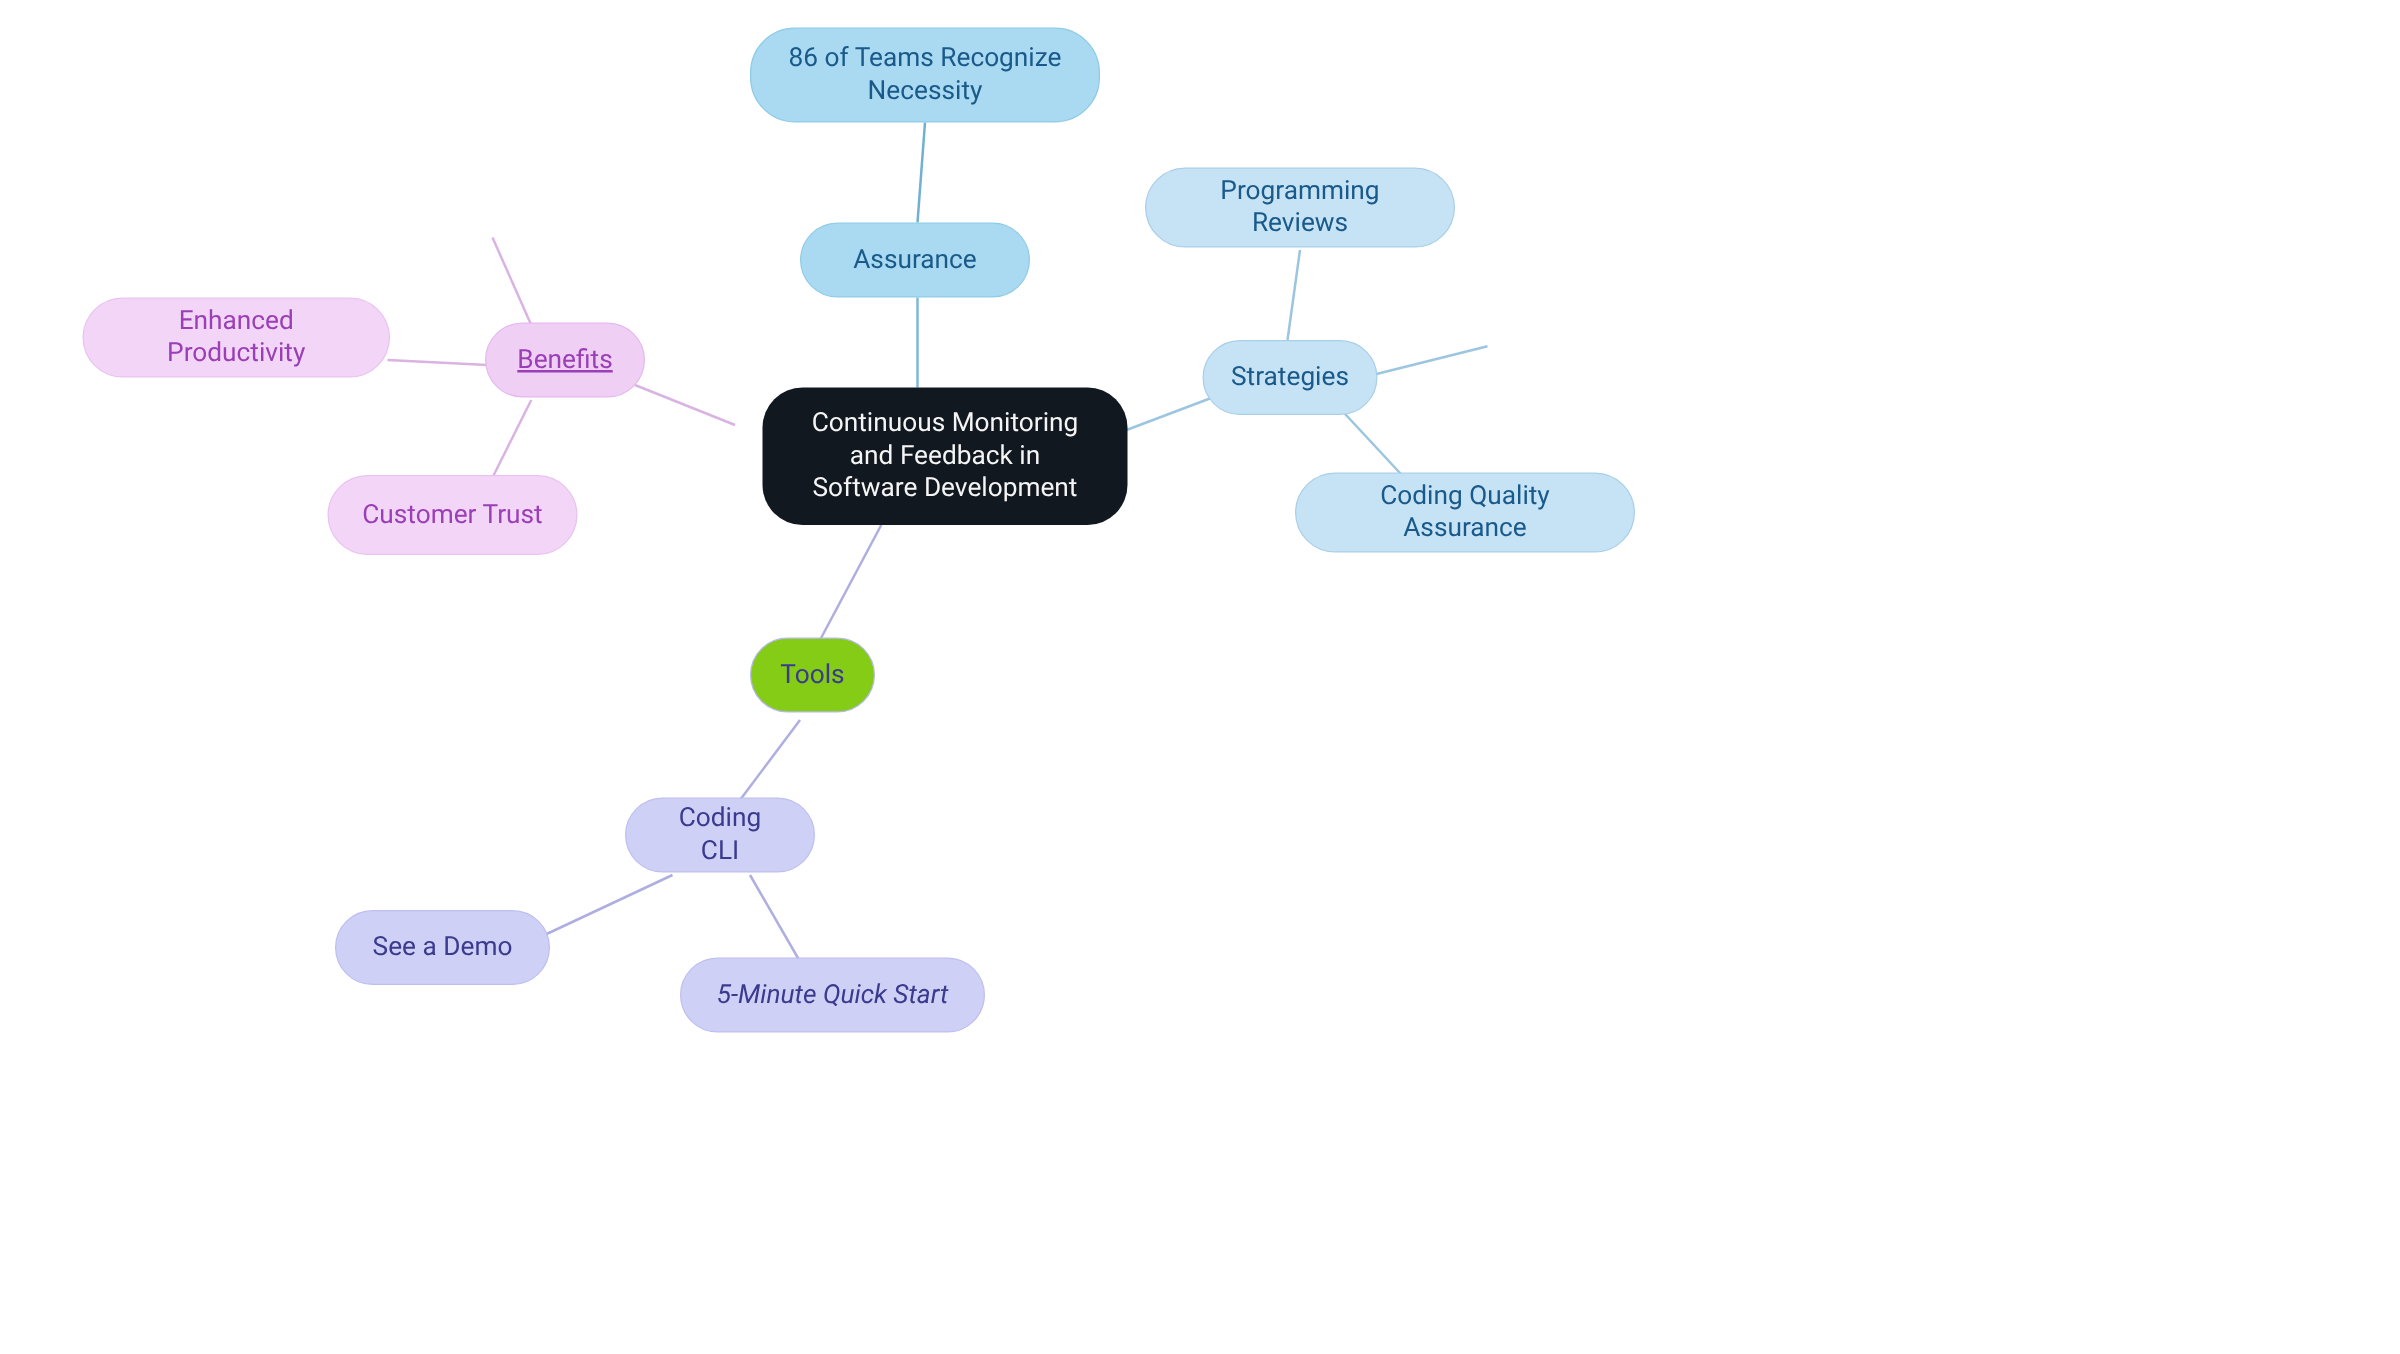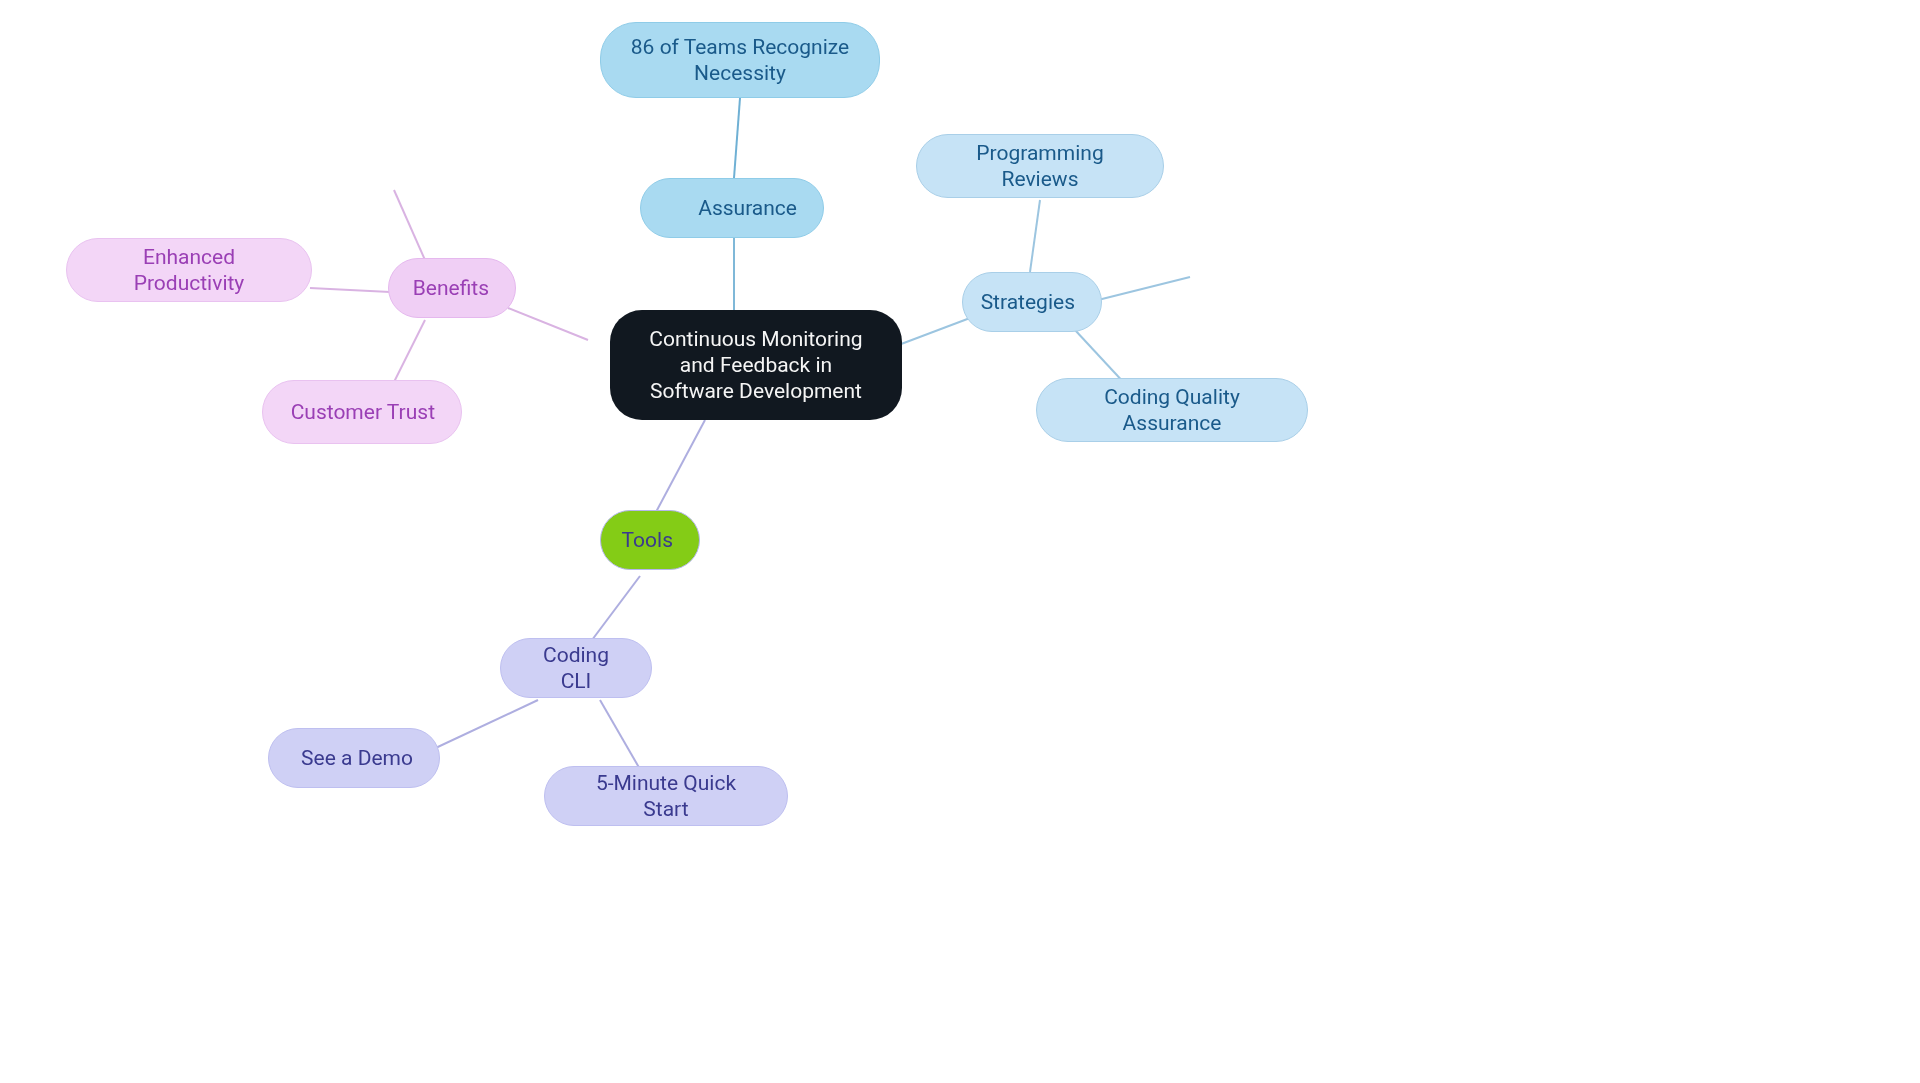--- a/index.html
+++ b/index.html
@@ -21,21 +21,21 @@
     top: 0;
     left: 0;
     width: 1920px;
     height: 1083px;
     pointer-events: none;
   }
   .node {
     position: absolute;
     display: flex;
     align-items: center;
-    justify-content: flex-end;
+    justify-content: center;
     text-align: center;
     border-radius: 36px;
     padding: 10px 26px;
     box-sizing: border-box;
     font-size: 21px;
     line-height: 1.25;
     font-weight: 400;
   }
   
   .center {
@@ -124,36 +124,36 @@
   <div class="node blue-light" style="left:962px; top:272px; width:140px; height:60px;">
     <span>Strategies</span>
   </div>
   <div class="node blue-light" style="left:916px; top:134px; width:248px; height:64px;">
     <span>Programming Reviews</span>
   </div>
   <div class="node blue-light" style="left:1036px; top:378px; width:272px; height:64px;">
     <span>Coding Quality Assurance</span>
   </div>
 
-  <div class="node pink-dark" style="left:388px; top:258px; width:128px; height:60px;">
+  <div class="node pink-dark" style="left:388px; top:258px; width:128px; height:60px;text-decoration:underline;">
     <span>Benefits</span>
   </div>
   <div class="node pink-light" style="left:66px; top:238px; width:246px; height:64px;">
     <span>Enhanced Productivity</span>
   </div>
   <div class="node pink-light" style="left:262px; top:380px; width:200px; height:64px;">
     <span>Customer Trust</span>
   </div>
 
   <div class="node purple-dark" style="left:600px; top:510px; width:100px; height:60px;">
     <span>Tools</span>
   </div>
   <div class="node purple-light" style="left:500px; top:638px; width:152px; height:60px;">
     <span>Coding CLI</span>
   </div>
   <div class="node purple-light" style="left:268px; top:728px; width:172px; height:60px;">
     <span>See a Demo</span>
   </div>
-  <div class="node purple-light" style="left:544px; top:766px; width:244px; height:60px;">
+  <div class="node purple-light" style="left:544px; top:766px; width:244px; height:60px;font-style:italic;">
     <span>5-Minute Quick Start</span>
   </div>
 
 </div>
 
 </body></html>

